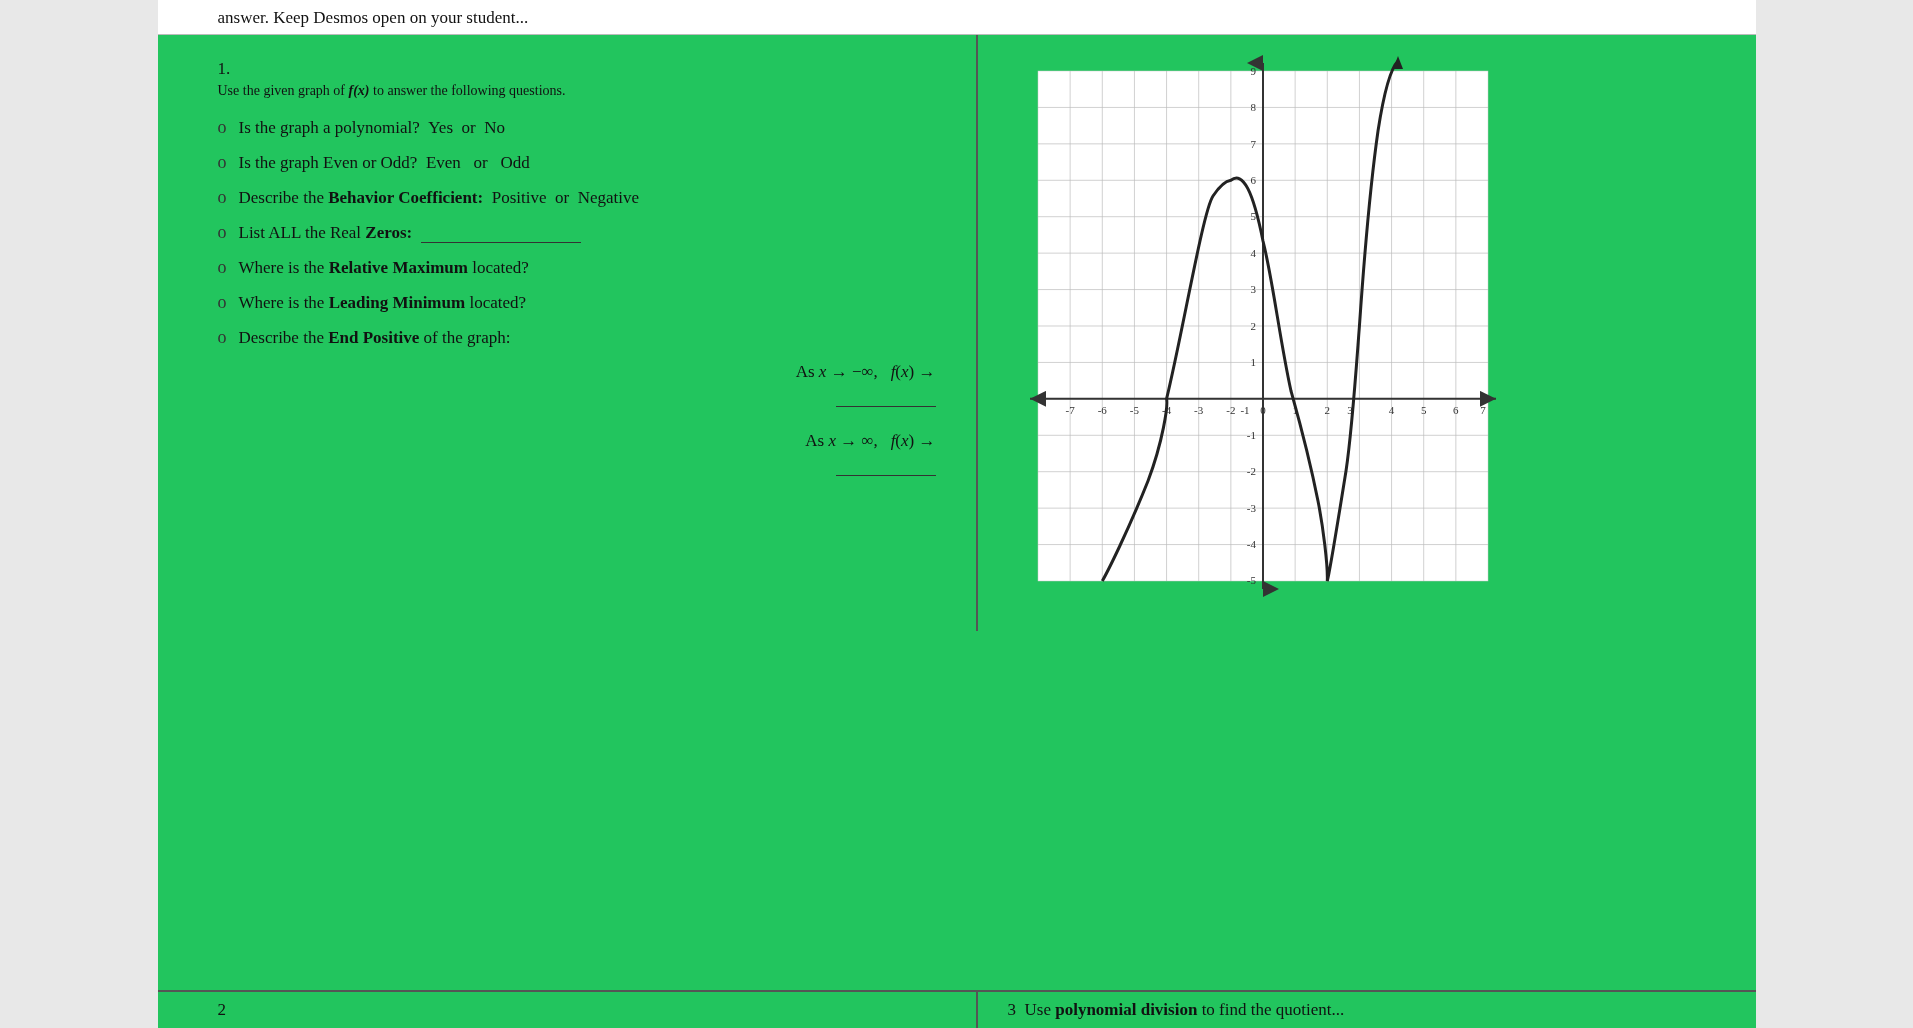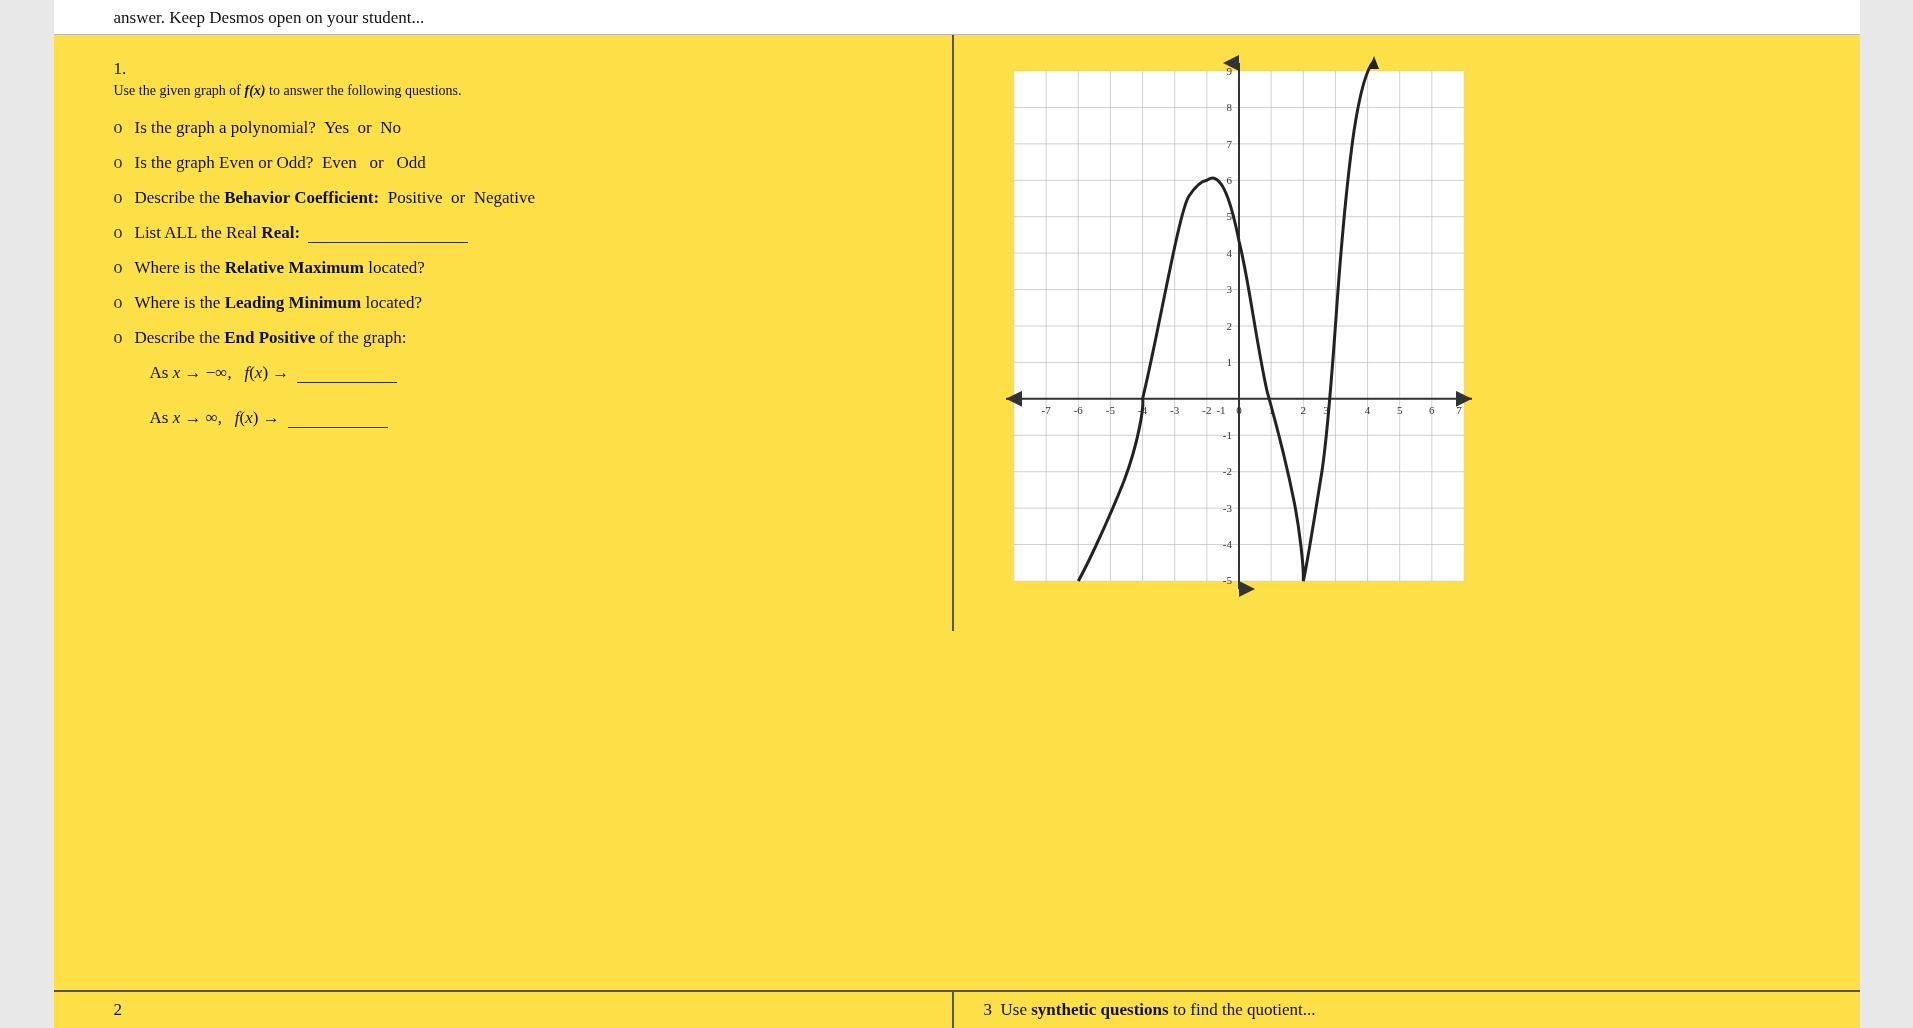--- a/index.html
+++ b/index.html
@@ -3,23 +3,23 @@
   <meta charset="utf-8">
   <style>
     * { box-sizing: border-box; margin: 0; padding: 0; }
     body {
       background: #e8e8e8;
       font-family: 'Times New Roman', Times, serif;
       font-size: 16px;
       color: #111;
     }
     .page {
-      background: #fde047;
+      background: #22c55e;
       margin: 0 auto;
-      width: 1806px;
+      width: 1598px;
       min-height: 1028px;
       padding: 0;
       position: relative;
     }
     .top-banner {
       padding: 8px 60px 6px 60px;
       font-size: 17px;
       border-bottom: 1px solid #bbb;
       background: #fff;
     }
@@ -86,22 +86,23 @@
       vertical-align: bottom;
     }
     .end-behavior {
       margin-top: 10px;
       margin-left: 36px;
     }
     .end-behavior-row {
       font-size: 17px;
       margin-bottom: 24px;
       display: flex;
-      align-items: center;
+      align-items: flex-end;
       gap: 4px;
+      flex-direction: column;
     }
     .bottom-bar {
       position: absolute;
       bottom: 0;
       left: 0;
       right: 0;
       display: flex;
       flex-direction: row;
       border-top: 2px solid #555;
     }
@@ -153,21 +154,21 @@
         <span class="sub-question-text">Is the graph Even or Odd?&nbsp;&nbsp;Even&nbsp;&nbsp;&nbsp;or&nbsp;&nbsp;&nbsp;Odd</span>
       </div>
 
       <div class="sub-question">
         <span class="bullet">o</span>
         <span class="sub-question-text">Describe the <strong>Behavior Coefficient:</strong>&nbsp;&nbsp;Positive&nbsp;&nbsp;or&nbsp;&nbsp;Negative</span>
       </div>
 
       <div class="sub-question">
         <span class="bullet">o</span>
-        <span class="sub-question-text">List ALL the Real <strong>Real:</strong> <span class="answer-line">&nbsp;</span></span>
+        <span class="sub-question-text">List ALL the Real <strong>Zeros:</strong> <span class="answer-line">&nbsp;</span></span>
       </div>
 
       <div class="sub-question">
         <span class="bullet">o</span>
         <span class="sub-question-text">Where is the <strong>Relative Maximum</strong> located?</span>
       </div>
 
       <div class="sub-question">
         <span class="bullet">o</span>
         <span class="sub-question-text">Where is the <strong>Leading Minimum</strong> located?</span>
@@ -299,16 +300,16 @@
 
           <polygon points="390,5 385,18 395,18" fill="#222"></polygon>
         </svg>
       </div>
     </div>
   </div>
 
   <div class="bottom-bar">
     <div class="bottom-left">2</div>
     <div class="bottom-right">
-      <span>3&nbsp;&nbsp;Use <strong>synthetic questions</strong> to find the quotient...</span>
+      <span>3&nbsp;&nbsp;Use <strong>polynomial division</strong> to find the quotient...</span>
     </div>
   </div>
 </div>
 
 </body></html>

